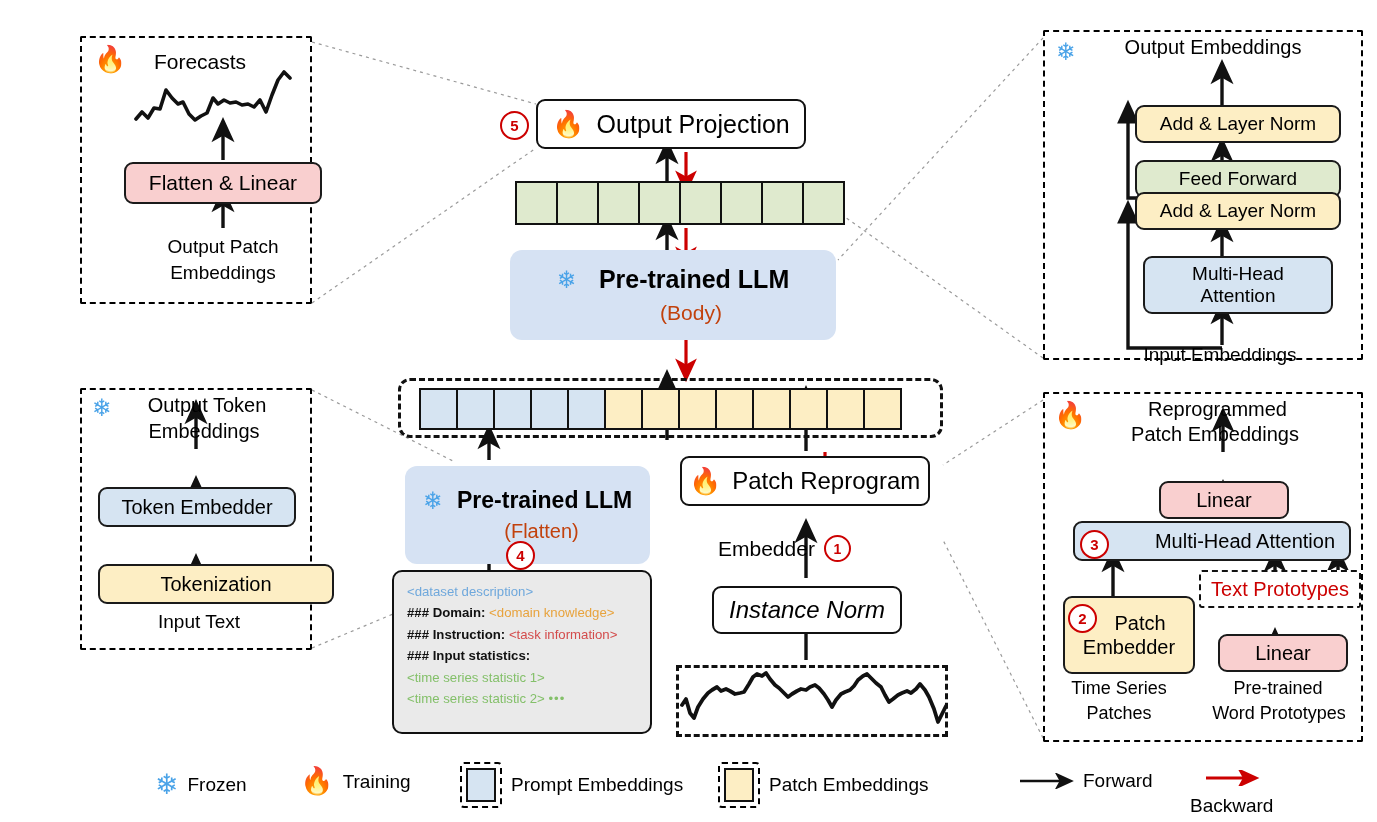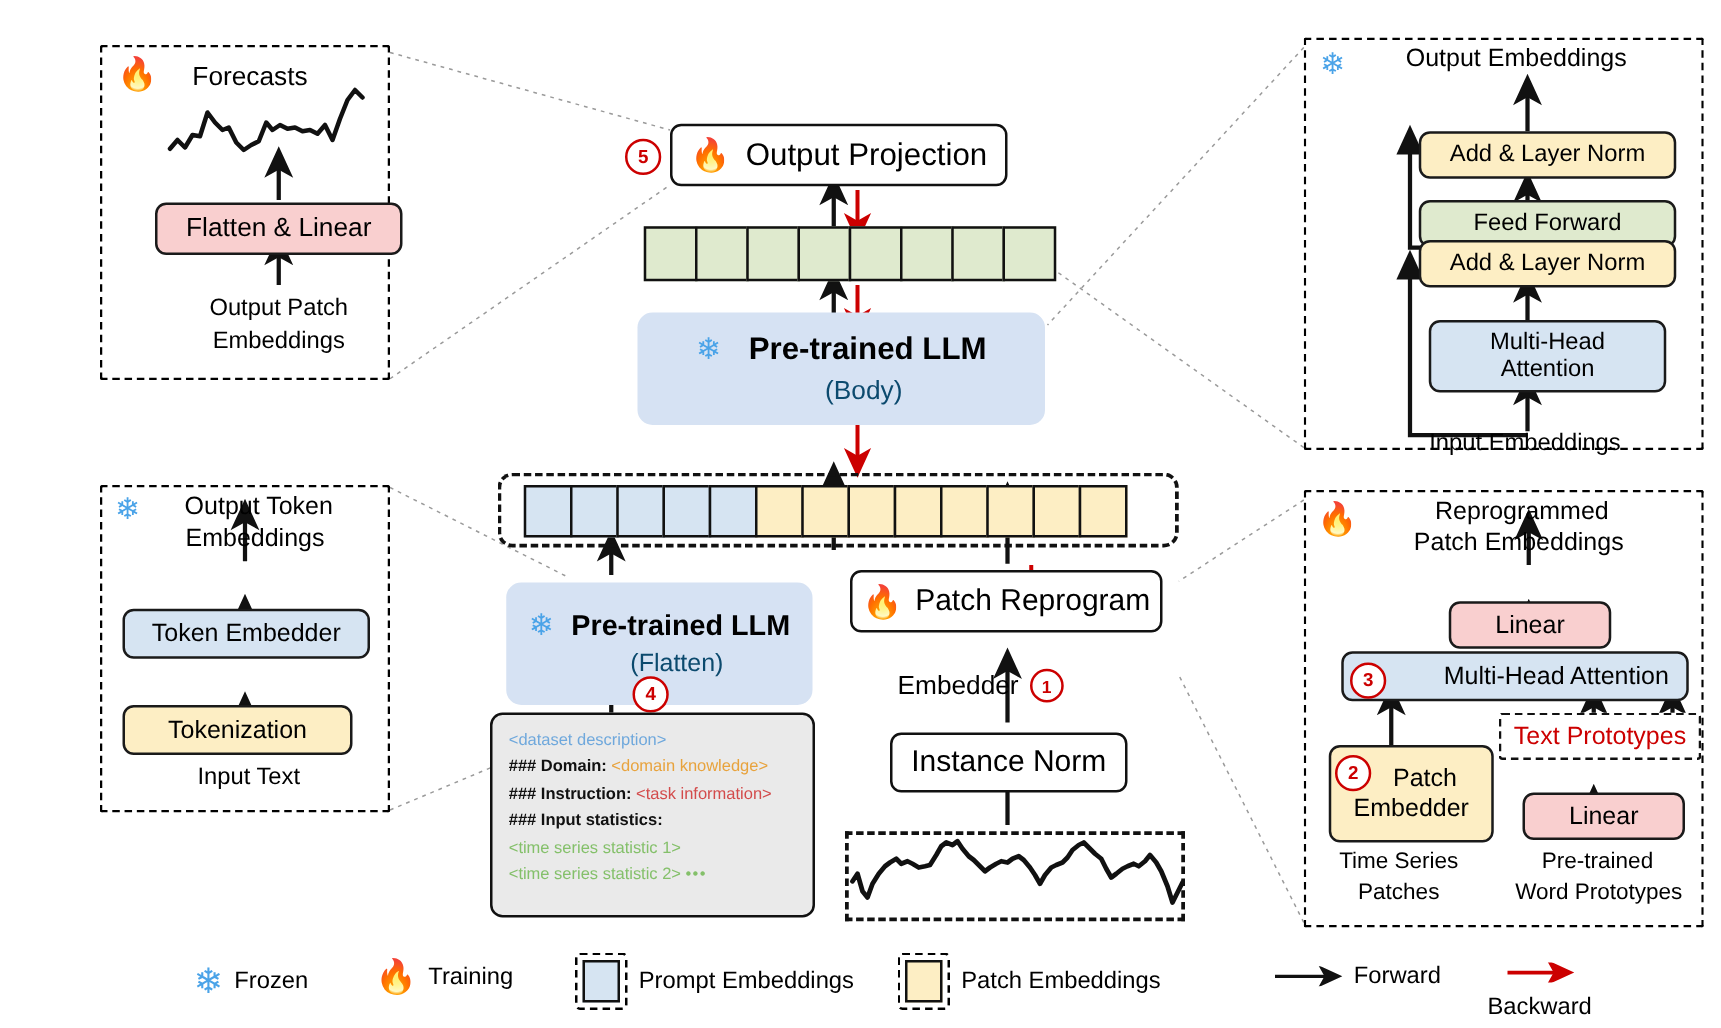--- a/index.html
+++ b/index.html
@@ -16,21 +16,21 @@
   .ctr{display:flex;align-items:center;justify-content:center;}
 
   
   .fill-blue{background:#d6e4f2;border-color:#1a1a1a;}
   .fill-yellow{background:#fdeec4;border-color:#1a1a1a;}
   .fill-green{background:#dfeace;border-color:#1a1a1a;}
   .fill-pink{background:#f9cfcf;border-color:#1a1a1a;}
   .fill-llm{background:#d6e2f3;border:none;border-radius:12px;}
   .fill-grey{background:#eaeaea;border:2px solid #111;border-radius:10px;}
 
-  .red{color:#0c4a6e;}
+  .red{color:#c2410c;}
   .circnum{position:absolute;width:25px;height:25px;border:2.2px solid #cc0000;border-radius:50%;
            color:#cc0000;font-size:15px;font-weight:600;display:flex;align-items:center;
            justify-content:center;background:#fff;line-height:1;}
 
   
   .strip{position:absolute;display:flex;box-sizing:border-box;}
   .cell{box-sizing:border-box;border:2px solid #111;margin-right:-2px;}
 
   svg.ov{position:absolute;left:0;top:0;width:1377px;height:822px;pointer-events:none;}
 
@@ -140,21 +140,21 @@
   <div class="lbl" style="left:110px;top:50px;width:180px;font-size:21px;">Forecasts</div>
   <div class="rbox fill-pink" style="left:124px;top:162px;width:198px;height:42px;font-size:21px;">Flatten &amp; Linear</div>
   <div class="lbl" style="left:110px;top:236px;width:226px;font-size:19px;">Output Patch</div>
   <div class="lbl" style="left:110px;top:262px;width:226px;font-size:19px;">Embeddings</div>
 
   <div class="dbox" style="left:80px;top:388px;width:232px;height:262px;"></div>
   <div class="abs snow ice" style="left:92px;top:396px;">❄</div>
   <div class="lbl" style="left:112px;top:394px;width:190px;font-size:20px;">Output Token</div>
   <div class="lbl" style="left:104px;top:420px;width:200px;font-size:20px;">Embeddings</div>
   <div class="rbox fill-blue" style="left:98px;top:487px;width:198px;height:40px;font-size:20px;">Token Embedder</div>
-  <div class="rbox fill-yellow" style="left:98px;top:564px;width:184px;height:40px;font-size:20px;">Tokenization</div>
+  <div class="rbox fill-yellow" style="left:98px;top:564px;width:236px;height:40px;font-size:20px;">Tokenization</div>
   <div class="lbl" style="left:104px;top:611px;width:190px;font-size:19px;">Input Text</div>
 
   <div class="dbox" style="left:1043px;top:30px;width:320px;height:330px;"></div>
   <div class="abs snow ice" style="left:1056px;top:40px;">❄</div>
   <div class="lbl" style="left:1078px;top:36px;width:270px;font-size:20px;">Output Embeddings</div>
   <div class="rbox fill-yellow" style="left:1135px;top:105px;width:206px;height:38px;font-size:19px;">Add &amp; Layer Norm</div>
   <div class="rbox fill-green" style="left:1135px;top:160px;width:206px;height:38px;font-size:19px;">Feed Forward</div>
   <div class="rbox fill-yellow" style="left:1135px;top:191px;width:206px;height:38px;font-size:19px;top:192px;">Add &amp; Layer Norm</div>
   <div class="rbox fill-blue" style="left:1143px;top:256px;width:190px;height:58px;flex-direction:column;font-size:19px;line-height:1.15;">
     <span>Multi-Head</span>
@@ -262,21 +262,21 @@
   <div class="rbox" style="left:680px;top:456px;width:250px;height:50px;font-size:24px;gap:10px;">
     <span class="flame">🔥</span>
     <span>Patch Reprogram</span>
   </div>
 
   <div class="abs" style="left:718px;top:535px;display:flex;align-items:center;gap:9px;font-size:21px;">
     <span>Embedder</span>
     <span class="circnum" style="position:relative;left:0;top:0;width:23px;height:23px;font-size:14px;">1</span>
   </div>
 
-  <div class="rbox" style="left:712px;top:586px;width:190px;height:48px;font-size:24px;">
+  <div class="rbox" style="left:712px;top:586px;width:190px;height:48px;font-size:24px;font-style:italic;">
     <span>Instance Norm</span>
   </div>
 
   <div class="abs" style="left:676px;top:665px;width:272px;height:72px;border:3px dashed #111;"></div>
 
   <div class="legend-item" style="left:155px;top:768px;">
     <span class="ice" style="font-size:28px;">❄</span>
     <span>Frozen</span>
   </div>
   <div class="legend-item" style="left:300px;top:768px;">

